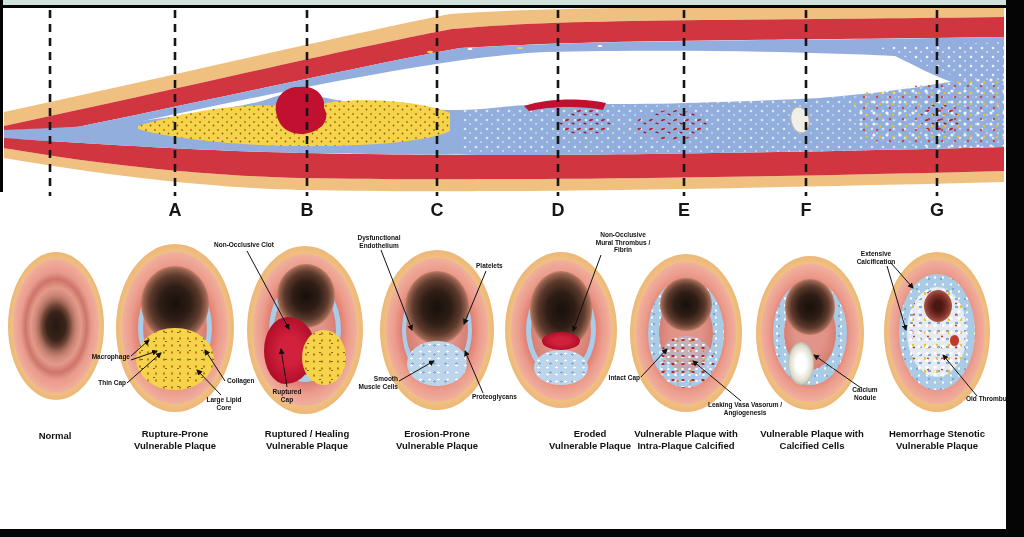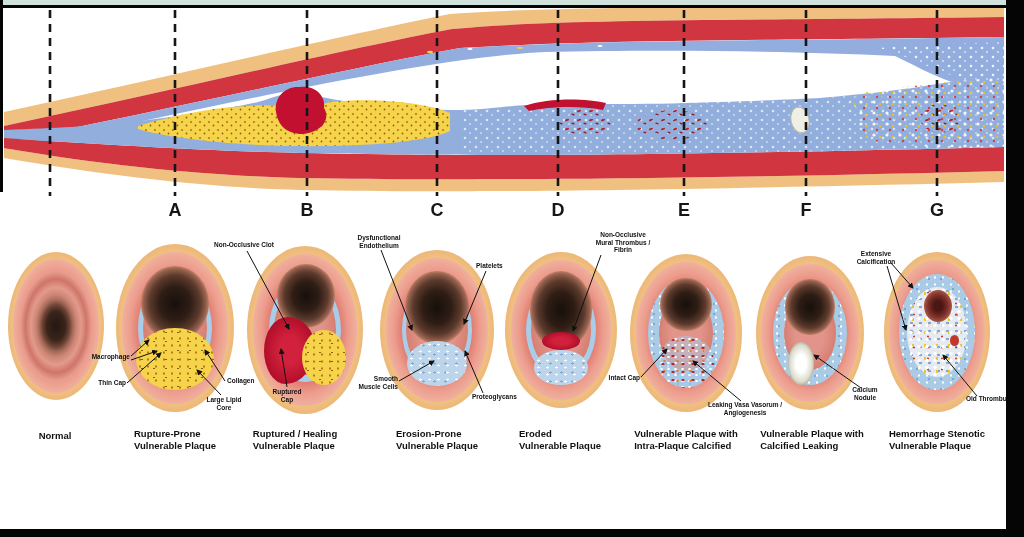--- a/index.html
+++ b/index.html
@@ -5,21 +5,21 @@
   html,body{margin:0;padding:0;background:#000;}
   .stage{position:relative;width:1024px;height:537px;background:#fff;overflow:hidden;
          font-family:"Liberation Sans",sans-serif;color:#111;}
   
   .strip{position:absolute;background:#050505;}
   .teal{position:absolute;left:0;top:0;width:1024px;height:5px;background:#cfe2dc;}
   
   .letter{position:absolute;top:200px;transform:translateX(-50%);
           font-size:18px;font-weight:bold;color:#161616;}
   
-  .caption{position:absolute;top:428px;transform:translateX(-50%);
+  .caption{position:absolute;top:428px;transform:translateX(-50%);text-align:center;
            font-size:9.5px;line-height:11.5px;font-weight:bold;white-space:nowrap;}
   .caption span{display:block;}
   
   .ann{position:absolute;font-size:6.5px;line-height:7.5px;font-weight:bold;color:#101010;}
   .ann span{display:block;}
   .ta-r{text-align:right;} .ta-c{text-align:center;}
   
   .cs{position:absolute;}
   .ly{position:absolute;border-radius:50%;}
   .adv{inset:0;background:radial-gradient(closest-side,#f6cf96 70%,#edb878 100%);}
@@ -266,39 +266,39 @@
     <span>Old Thrombus</span>
   </div>
 
   <div class="caption" style="left:55px;top:430px">
     <span>Normal</span>
   </div>
   <div class="caption" style="left:175px">
     <span>Rupture-Prone</span>
     <span>Vulnerable Plaque</span>
   </div>
-  <div class="caption" style="left:295px">
+  <div class="caption" style="left:307px">
     <span>Ruptured / Healing</span>
     <span>Vulnerable Plaque</span>
   </div>
   <div class="caption" style="left:437px">
     <span>Erosion-Prone</span>
     <span>Vulnerable Plaque</span>
   </div>
-  <div class="caption" style="left:560px">
+  <div class="caption" style="left:590px">
     <span>Eroded</span>
     <span>Vulnerable Plaque</span>
   </div>
   <div class="caption" style="left:686px">
     <span>Vulnerable Plaque with</span>
     <span>Intra-Plaque Calcified</span>
   </div>
   <div class="caption" style="left:812px">
     <span>Vulnerable Plaque with</span>
-    <span>Calcified Leaking</span>
+    <span>Calcified Cells</span>
   </div>
   <div class="caption" style="left:937px">
     <span>Hemorrhage Stenotic</span>
     <span>Vulnerable Plaque</span>
   </div>
 
   <div class="teal"></div>
   <div class="strip" style="left:0;top:5px;width:1024px;height:3px"></div>
   <div class="strip" style="left:0;top:0;width:3px;height:192px"></div>
   <div class="strip" style="left:1006px;top:0;width:18px;height:537px"></div>

